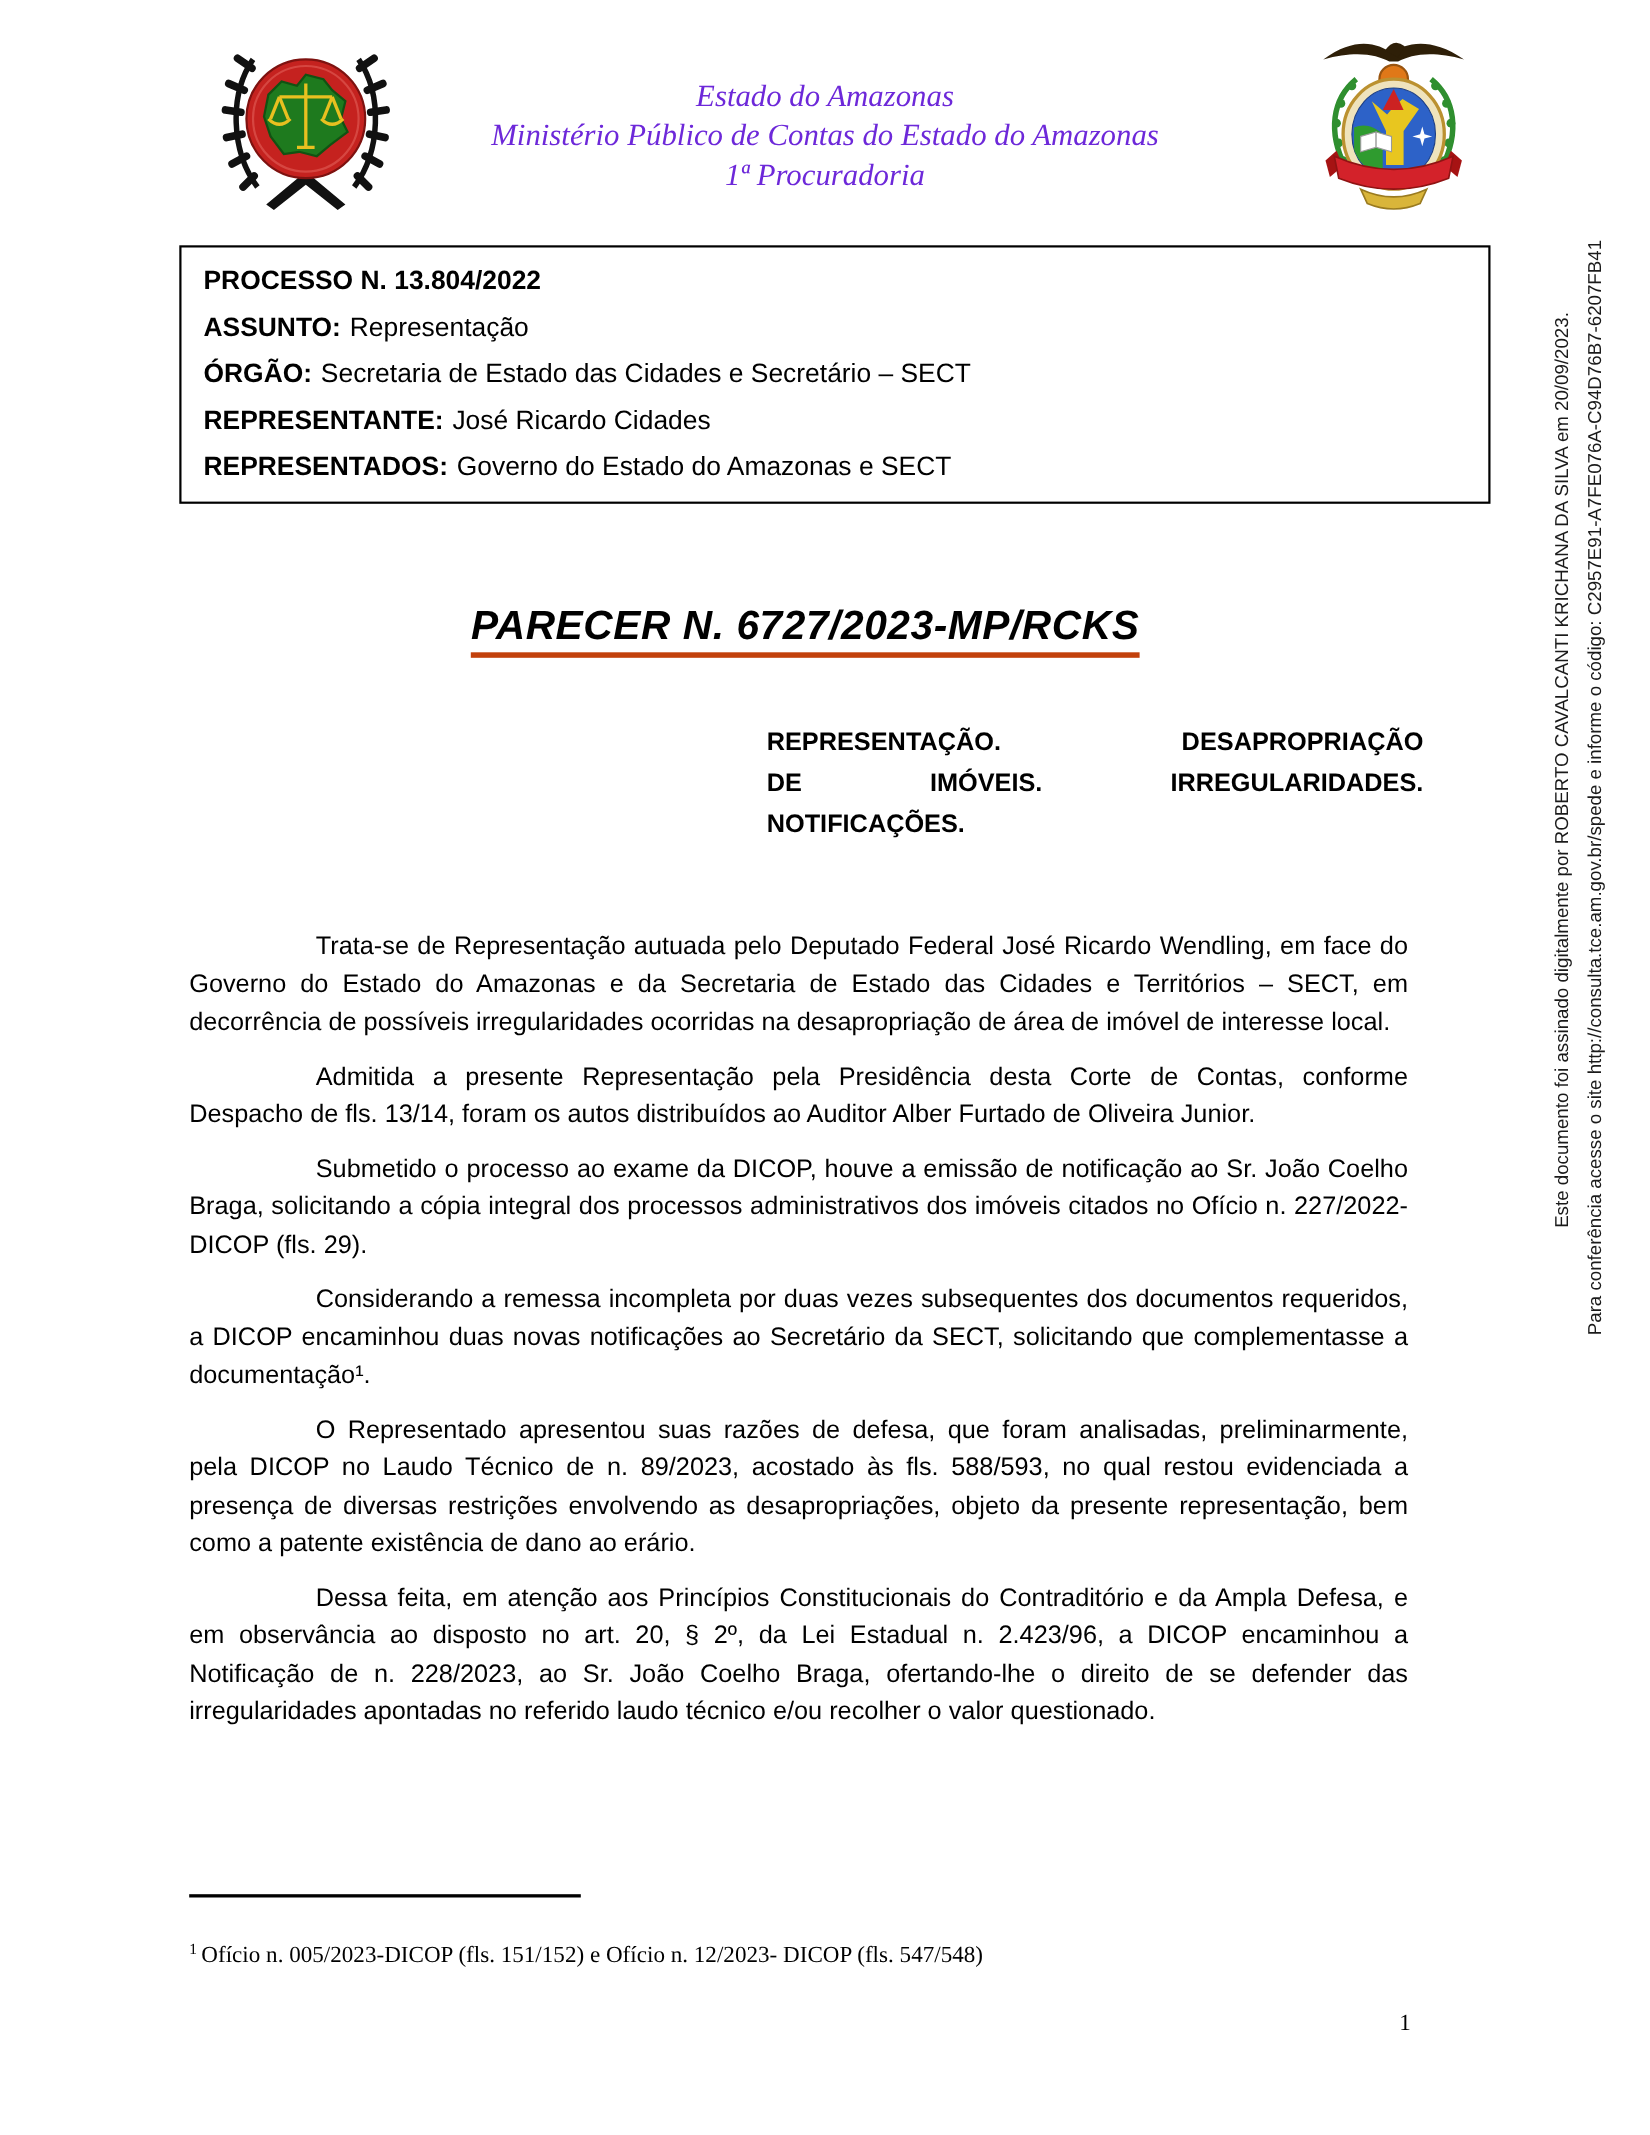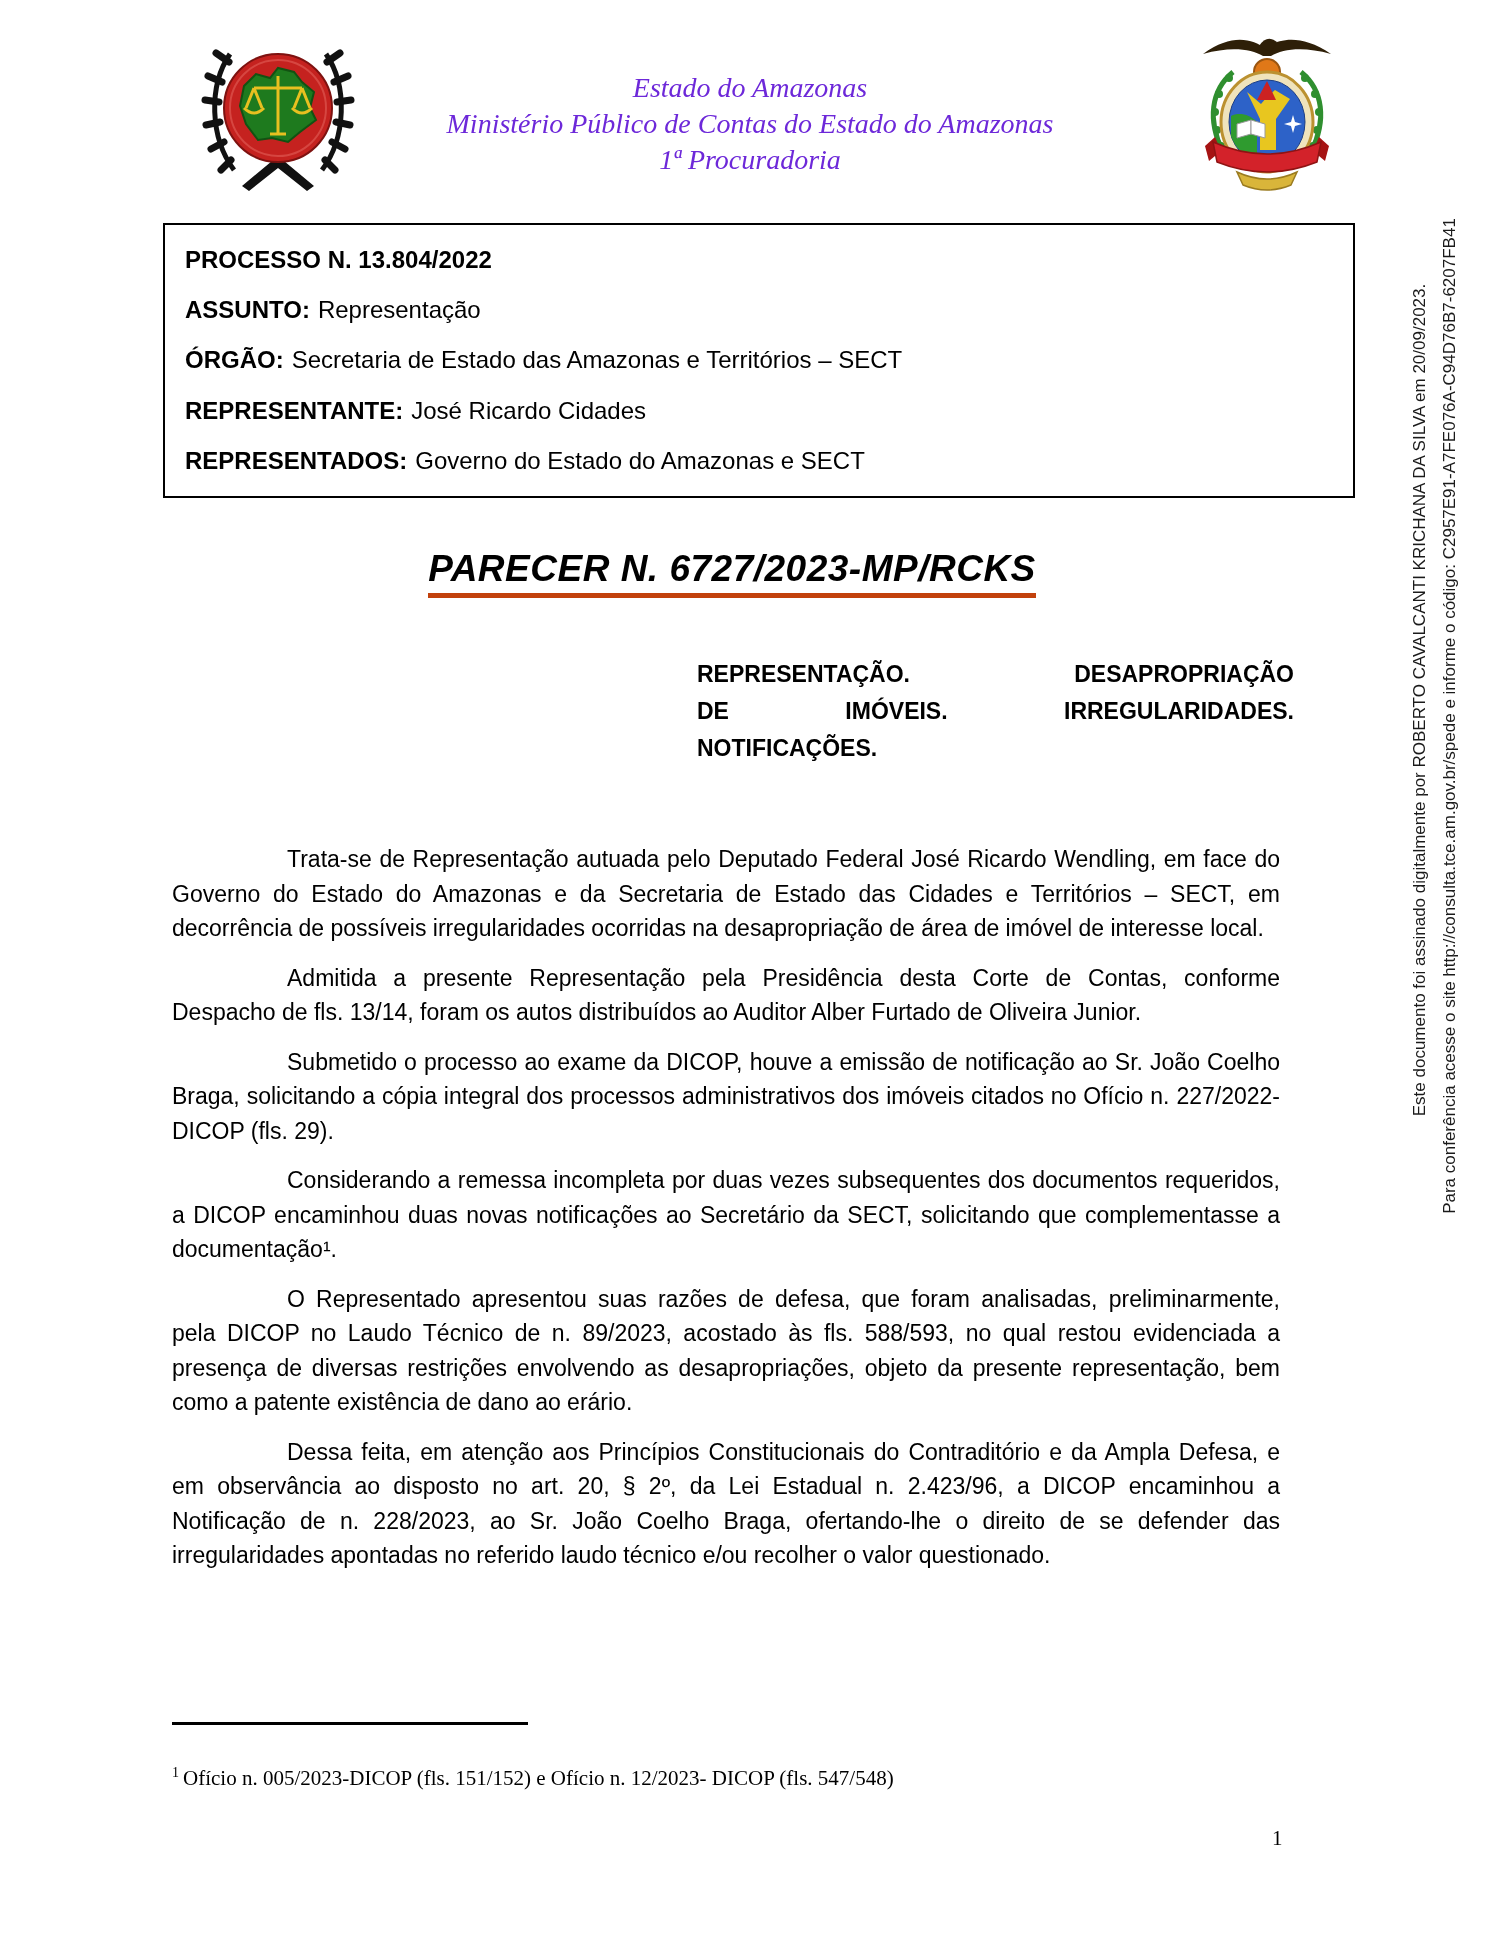--- a/index.html
+++ b/index.html
@@ -17,21 +17,21 @@
   .logo-right{left:1186px;top:20px;width:162px;height:172px;}
   .header-center{
     position:absolute;left:320px;top:70px;width:860px;
     text-align:center;
     font-family:"Liberation Serif","DejaVu Serif",serif;
     font-style:italic;font-size:28px;line-height:36px;color:#6d28d9;
   }
 
   
   .info-box{
-    position:absolute;left:163px;top:223px;width:1192px;height:275px;
+    position:absolute;left:163px;top:223px;width:1192px;height:235px;
     border:2px solid #000;box-sizing:border-box;
     padding:10px 20px;
     display:flex;flex-direction:column;justify-content:space-around;
     font-size:24px;
   }
   .info-row{white-space:nowrap;}
   .info-row .lbl{font-weight:bold;margin-right:8px;}
   .info-row .val{font-weight:normal;}
 
   
@@ -175,21 +175,21 @@
   </div>
 
   <div class="info-box">
     <div class="info-row">
       <span class="lbl">PROCESSO N. 13.804/2022</span><span class="val"></span>
     </div>
     <div class="info-row">
       <span class="lbl">ASSUNTO:</span><span class="val">Representação</span>
     </div>
     <div class="info-row">
-      <span class="lbl">ÓRGÃO:</span><span class="val">Secretaria de Estado das Amazonas e Territórios – SECT</span>
+      <span class="lbl">ÓRGÃO:</span><span class="val">Secretaria de Estado das Cidades e Secretário – SECT</span>
     </div>
     <div class="info-row">
       <span class="lbl">REPRESENTANTE:</span><span class="val">José Ricardo Cidades</span>
     </div>
     <div class="info-row">
       <span class="lbl">REPRESENTADOS:</span><span class="val">Governo do Estado do Amazonas e SECT</span>
     </div>
   </div>
 
   <div class="title-wrap">

